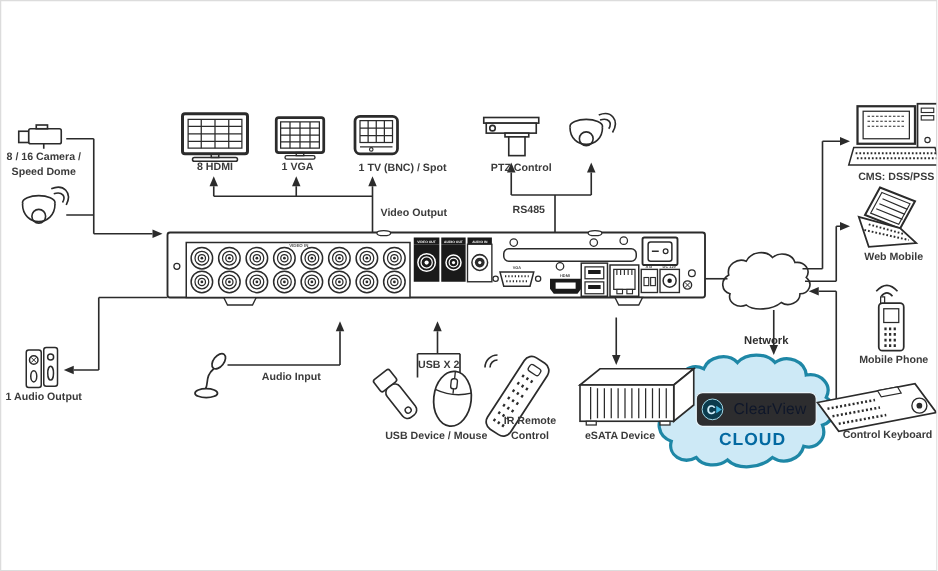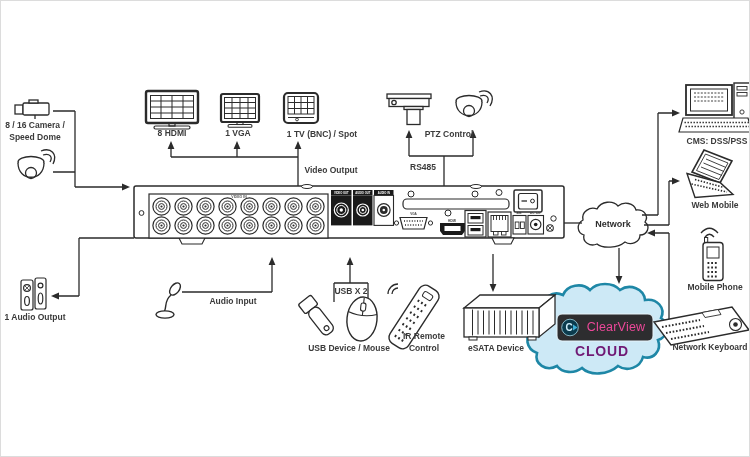--- a/index.html
+++ b/index.html
@@ -1,22 +1,22 @@
 <!DOCTYPE html>
 <html><head>
 <meta charset="utf-8">
 <style>
   html,body{margin:0;padding:0;background:#fff;}
   .canvas{position:relative;width:750px;height:457px;background:#fff;border:1px solid #dcdcdc;box-sizing:border-box;overflow:hidden;font-family:"Liberation Sans",sans-serif;}
   .canvas svg.art{position:absolute;left:0;top:0;}
   .lbl{position:absolute;font:700 8.5px "Liberation Sans",sans-serif;color:#3b3b3b;white-space:nowrap;transform:translateX(-50%);text-align:center;line-height:11.5px;}
   .lbl-left{position:absolute;font:700 8.5px "Liberation Sans",sans-serif;color:#3b3b3b;white-space:nowrap;}
-  .lbl-net{position:absolute;font:700 9px "Liberation Sans",sans-serif;color:#2e2e2e;transform:translateX(-50%);}
-  .lbl-brand{position:absolute;font:500 12.5px "Liberation Sans",sans-serif;color:#ec4899;transform:translateX(-50%);letter-spacing:.2px;}
-  .lbl-cloudword{position:absolute;font:800 14px "Liberation Sans",sans-serif;color:#701a75;transform:translateX(-50%);letter-spacing:.8px;}
+  .lbl-net{position:absolute;font:700 9px "Liberation Sans",sans-serif;color:#2e2e2e;transform:translateX(-50%);margin-top:48px;}
+  .lbl-brand{position:absolute;font:500 12.5px "Liberation Sans",sans-serif;color:#0f172a;transform:translateX(-50%);letter-spacing:.2px;}
+  .lbl-cloudword{position:absolute;font:800 14px "Liberation Sans",sans-serif;color:#0369a1;transform:translateX(-50%);letter-spacing:.8px;}
   .t-micro{font:700 2.7px "Liberation Sans",sans-serif;fill:#fff;}
   .t-port{font:700 3.1px "Liberation Sans",sans-serif;fill:#454545;}
   .t-videoin{font:700 3.5px "Liberation Sans",sans-serif;fill:#555;}
   .t-logo{font:800 10px "Liberation Sans",sans-serif;fill:#cfeefb;}
   text{text-anchor:middle;}
 </style>
 </head>
 <body>
 
 <div class="canvas">
@@ -334,26 +334,26 @@
 </svg>
 
 <div class="lbl" style="left:34px;top:119px;">
   <span>8 / 16 Camera /</span><br>
   <span>Speed Dome</span>
 </div>
 <div class="lbl" style="left:171px;top:127px;">8 HDMI</div>
 <div class="lbl" style="left:237px;top:127px;">1 VGA</div>
 <div class="lbl" style="left:321px;top:128px;">1 TV (BNC) / Spot</div>
 <div class="lbl" style="left:330px;top:164px;">Video Output</div>
-<div class="lbl" style="left:448px;top:128px;text-align:center;">PTZ Control</div>
+<div class="lbl" style="left:416px;top:128px;text-align:center;">PTZ Control</div>
 <div class="lbl-left" style="left:409px;top:161px;">RS485</div>
 <div class="lbl" style="left:716px;top:135px;">CMS: DSS/PSS</div>
 <div class="lbl" style="left:714px;top:199px;">Web Mobile</div>
 <div class="lbl" style="left:714px;top:281px;">Mobile Phone</div>
-<div class="lbl" style="left:709px;top:341px;">Network Keyboard</div>
+<div class="lbl" style="left:709px;top:341px;">Control Keyboard</div>
 <div class="lbl" style="left:34px;top:311px;">1 Audio Output</div>
 <div class="lbl" style="left:232px;top:295px;">Audio Input</div>
 <div class="lbl" style="left:350px;top:285px;">USB X 2</div>
 <div class="lbl" style="left:348px;top:342px;">USB Device / Mouse</div>
 <div class="lbl" style="left:423px;top:330px;">
   <span>IR Remote</span><br>
   <span>Control</span>
 </div>
 <div class="lbl" style="left:495px;top:342px;">eSATA Device</div>
 <div class="lbl-net" style="left:612px;top:218px;">Network</div>

